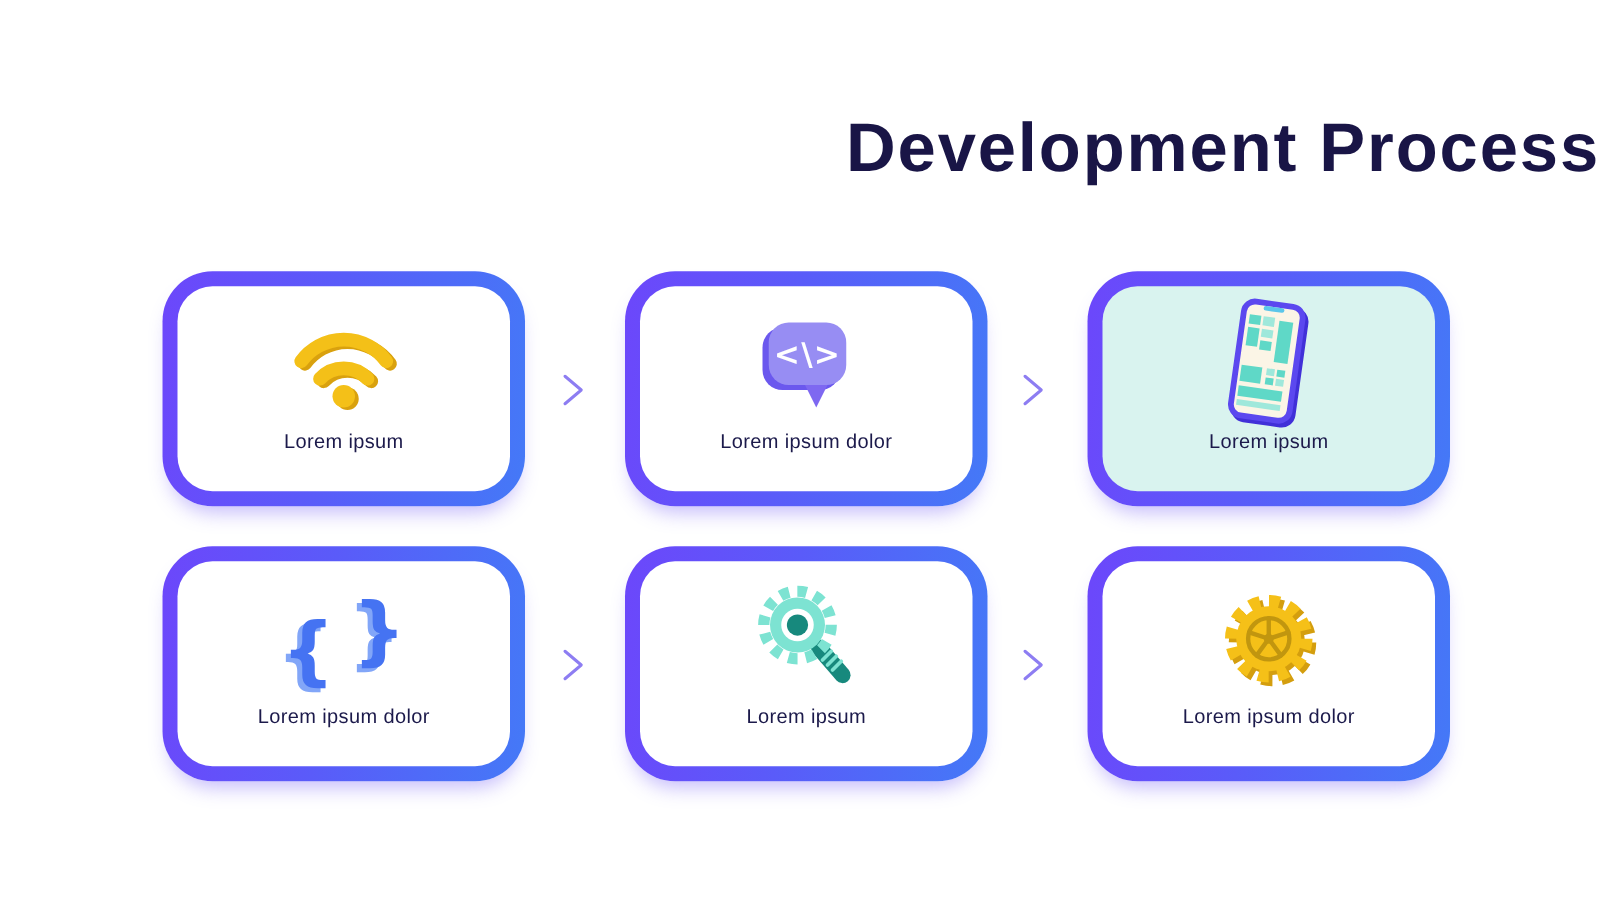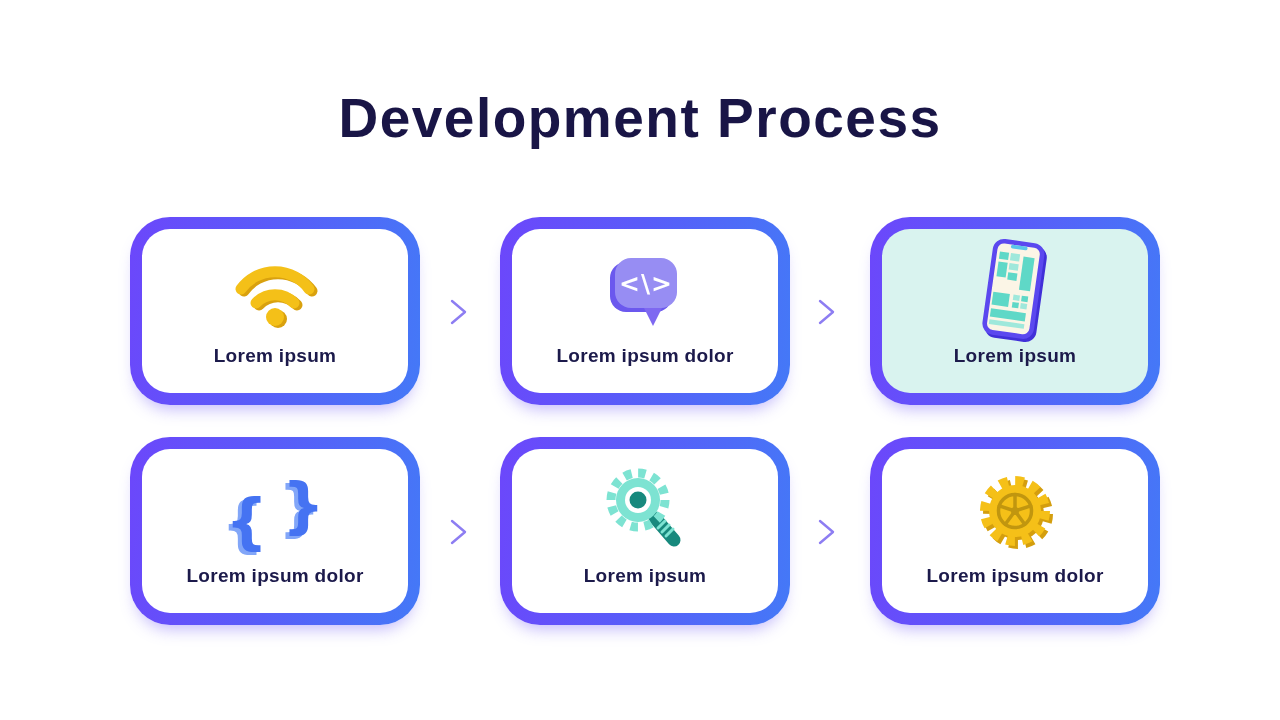--- a/index.html
+++ b/index.html
@@ -1,41 +1,41 @@
 <!DOCTYPE html>
 <html><head>
 <meta charset="utf-8">
 <style>
   html,body{margin:0;padding:0;background:#ffffff;}
   #stage{
     position:relative;width:1280px;height:720px;background:#ffffff;overflow:hidden;
     font-family:"Liberation Sans",sans-serif;
   }
   .title{
-    position:absolute;left:0;right:0;top:88px;text-align:center;
+    position:absolute;left:0;right:0;top:88px;text-align:right;
     font-size:55px;line-height:1.1;font-weight:800;letter-spacing:1.5px;
     color:#191546;
   }
   .card{
     position:absolute;width:290px;height:188px;border-radius:40px;
     padding:12px;box-sizing:border-box;
     background:linear-gradient(97deg,#6c47fb 0%,#5a5bf9 45%,#4479f7 100%);
     box-shadow:0 10px 16px -6px rgba(104,80,245,0.40);
   }
   .card-inner{
     width:100%;height:100%;border-radius:28px;background:#ffffff;
     display:flex;flex-direction:column;align-items:center;
     box-sizing:border-box;padding-top:18px;
   }
   .icon-wrap{
     height:88px;display:flex;align-items:center;justify-content:center;
     overflow:visible;
   }
   .card-label{
-    margin-top:10px;font-size:19px;font-weight:700;letter-spacing:.3px;
+    margin-top:10px;font-size:16px;font-weight:400;letter-spacing:.3px;
     color:#1c1a4b;white-space:nowrap;
   }
   .pos-c1{left:130px;top:217px;}
   .pos-c2{left:500px;top:217px;}
   .pos-c3{left:870px;top:217px;}
   .pos-c4{left:130px;top:437px;}
   .pos-c5{left:500px;top:437px;}
   .pos-c6{left:870px;top:437px;}
   .connector{position:absolute;width:22px;height:30px;}
   .pos-a1{left:448px;top:297px;}

